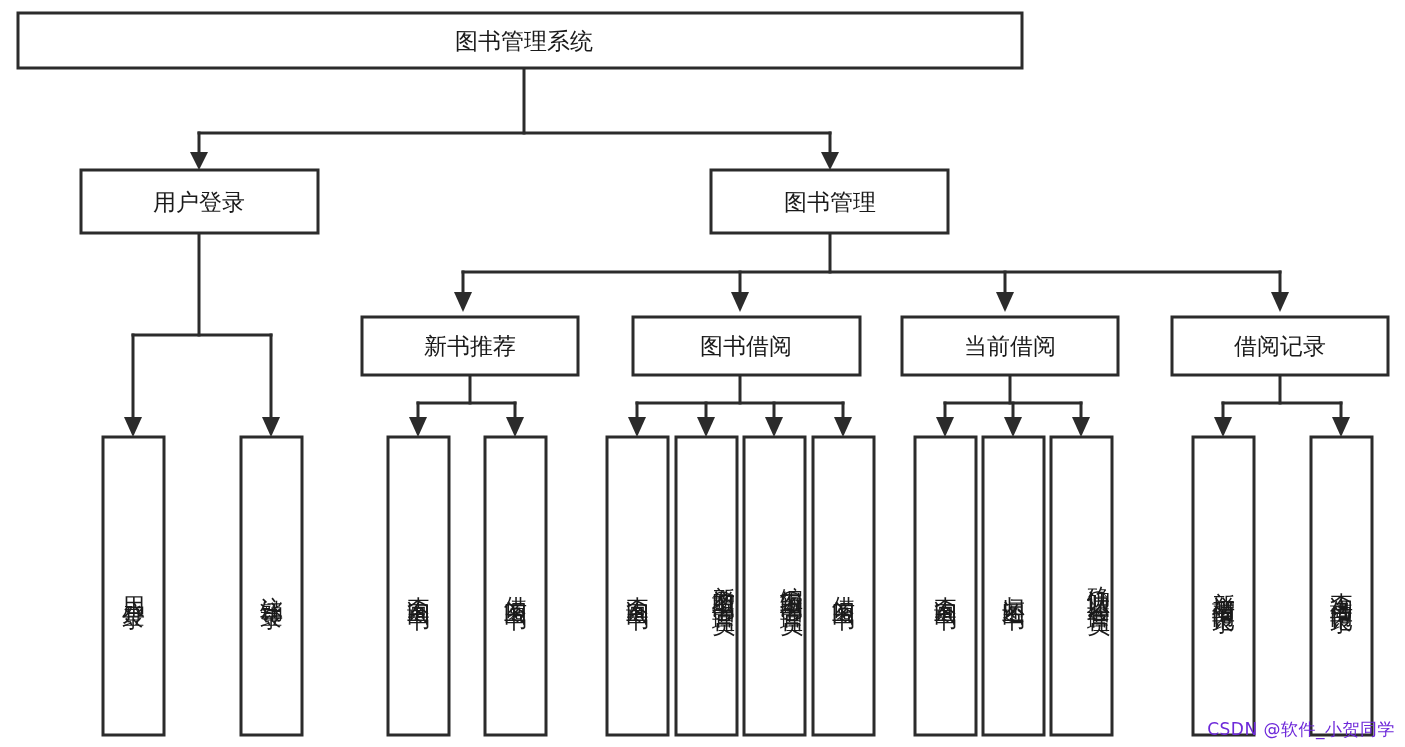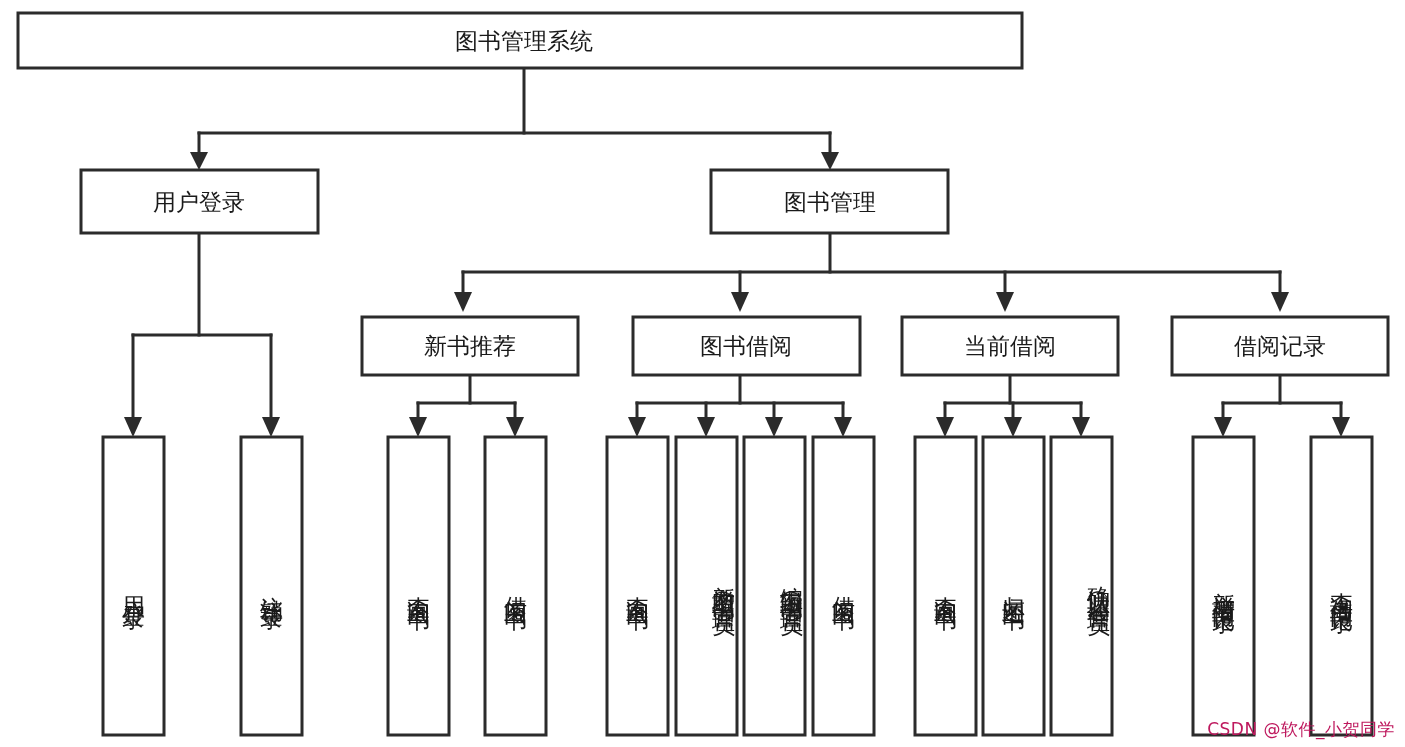--- a/index.html
+++ b/index.html
@@ -63,21 +63,21 @@
     text-align: center;
     white-space: nowrap;
     pointer-events: none;
   }
   .watermark {
     position: absolute;
     right: 10px;
     bottom: 6px;
     font-family: "DejaVu Sans", "Liberation Sans", sans-serif;
     font-size: 17px;
-    color: #be185d;
+    color: #6d28d9;
     letter-spacing: 0.5px;
     white-space: nowrap;
   }
 </style>
 </head>
 <body>
 
 <div id="diagram-root">
 
   <svg id="tree-svg" viewBox="0 0 1405 747">

